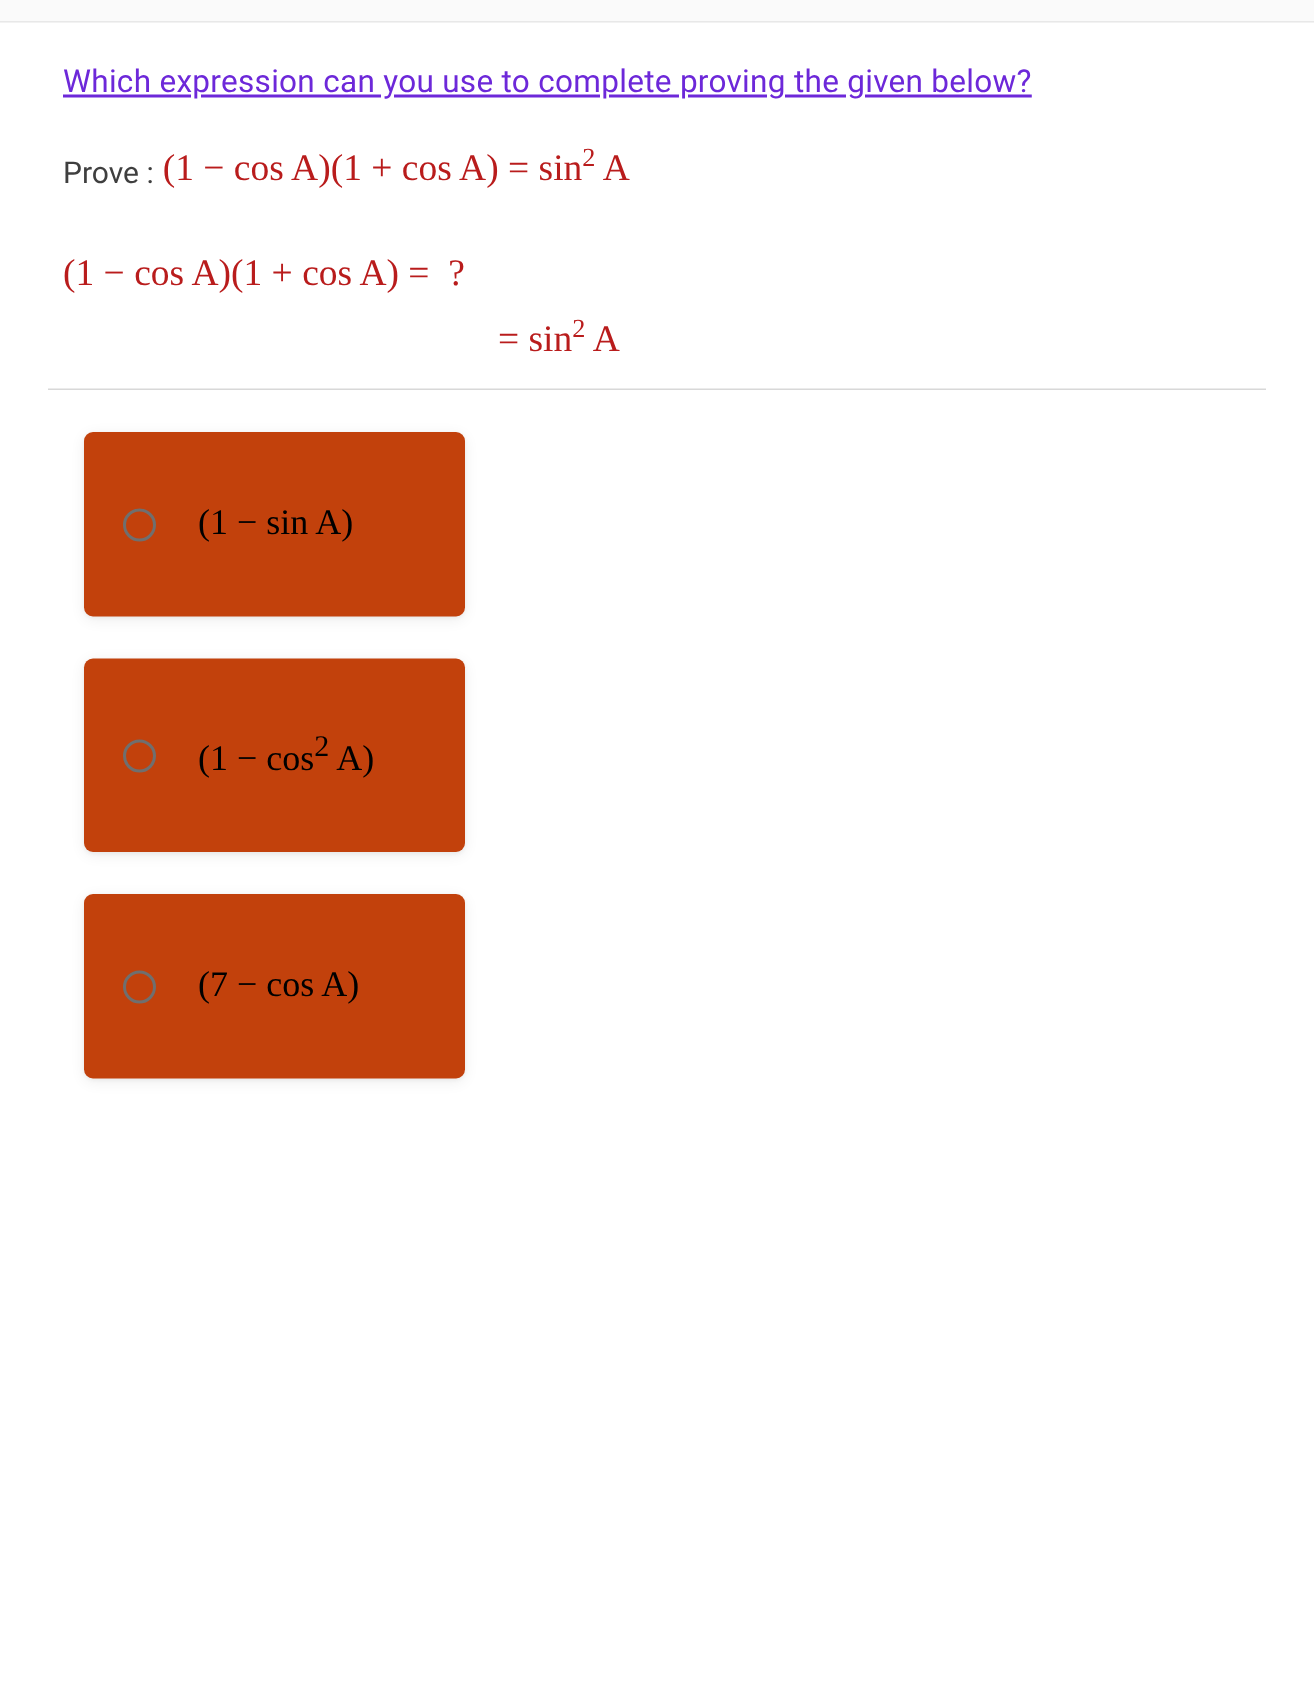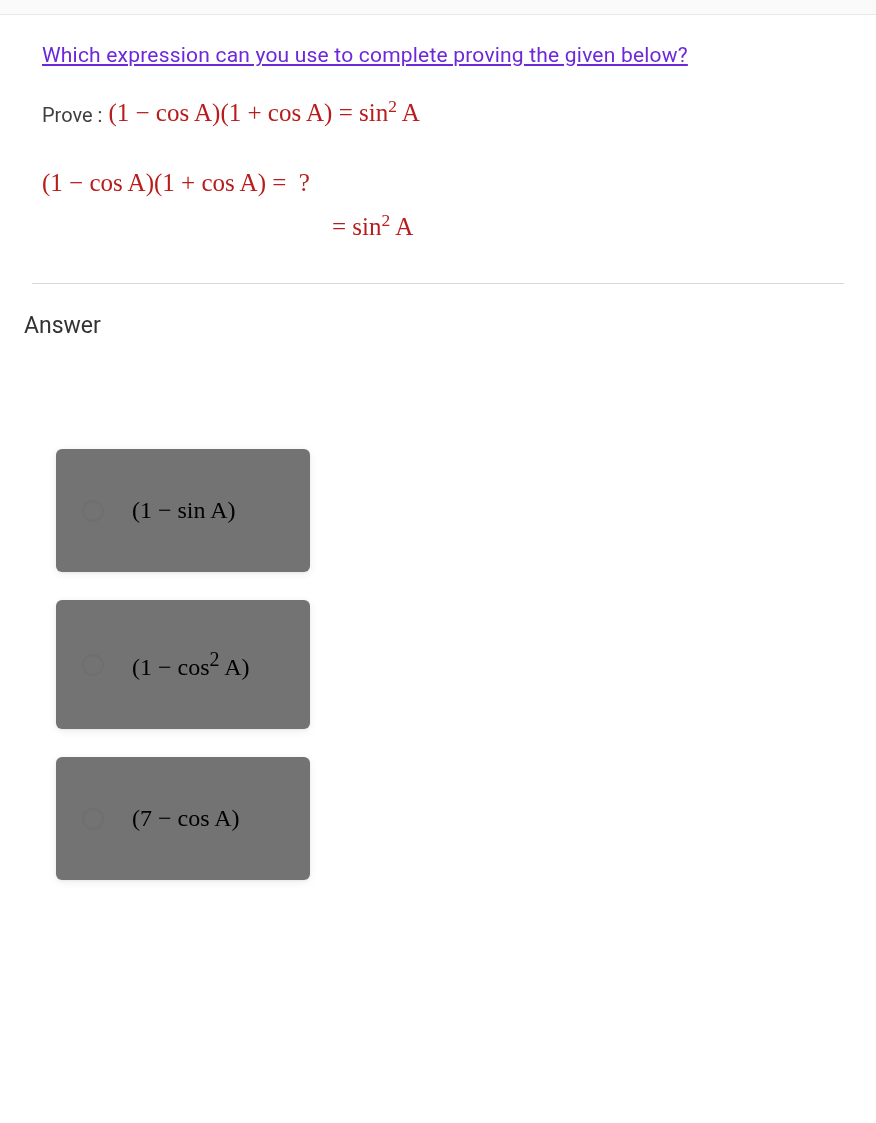--- a/index.html
+++ b/index.html
@@ -52,21 +52,21 @@
     }
     .prove-line {
       margin-bottom: 42px;
       display: flex;
       align-items: flex-end;
     }
     .step-line1 {
       margin-bottom: 16px;
     }
     .step-line2 {
-      margin-bottom: 42px;
+      margin-bottom: 18px;
       padding-left: 290px;
     }
     .divider {
       border: none;
       border-top: 1px solid #d8d8d8;
       margin: 0 -10px 28px -10px;
     }
     .answer-heading {
       font-size: 23px;
       color: #333;
@@ -75,21 +75,21 @@
       margin-left: -18px;
     }
     .options {
       display: flex;
       flex-direction: column;
       gap: 28px;
       align-items: flex-start;
       margin-left: 14px;
     }
     .option-card {
-      background: #737373;
+      background: #c2410c;
       border-radius: 6px;
       box-shadow: 0 2px 10px rgba(0,0,0,0.07), 0 1px 3px rgba(0,0,0,0.05);
       padding: 48px 36px 48px 26px;
       display: flex;
       align-items: center;
       gap: 28px;
       cursor: pointer;
       min-width: 254px;
     }
     .radio {
@@ -123,21 +123,20 @@
   <div class="step-line1">
     <span class="math">(1 − cos A)(1 + cos A) = &nbsp;?</span>
   </div>
 
   <div class="step-line2">
     <span class="math">= sin<sup>2</sup> A</span>
   </div>
 
   <hr class="divider">
 
-  <div class="answer-heading">Answer</div>
 
   <div class="options">
 
     <div class="option-card">
       <div class="radio"></div>
       <span class="option-math">(1 − sin A)</span>
     </div>
 
     <div class="option-card">
       <div class="radio"></div>

